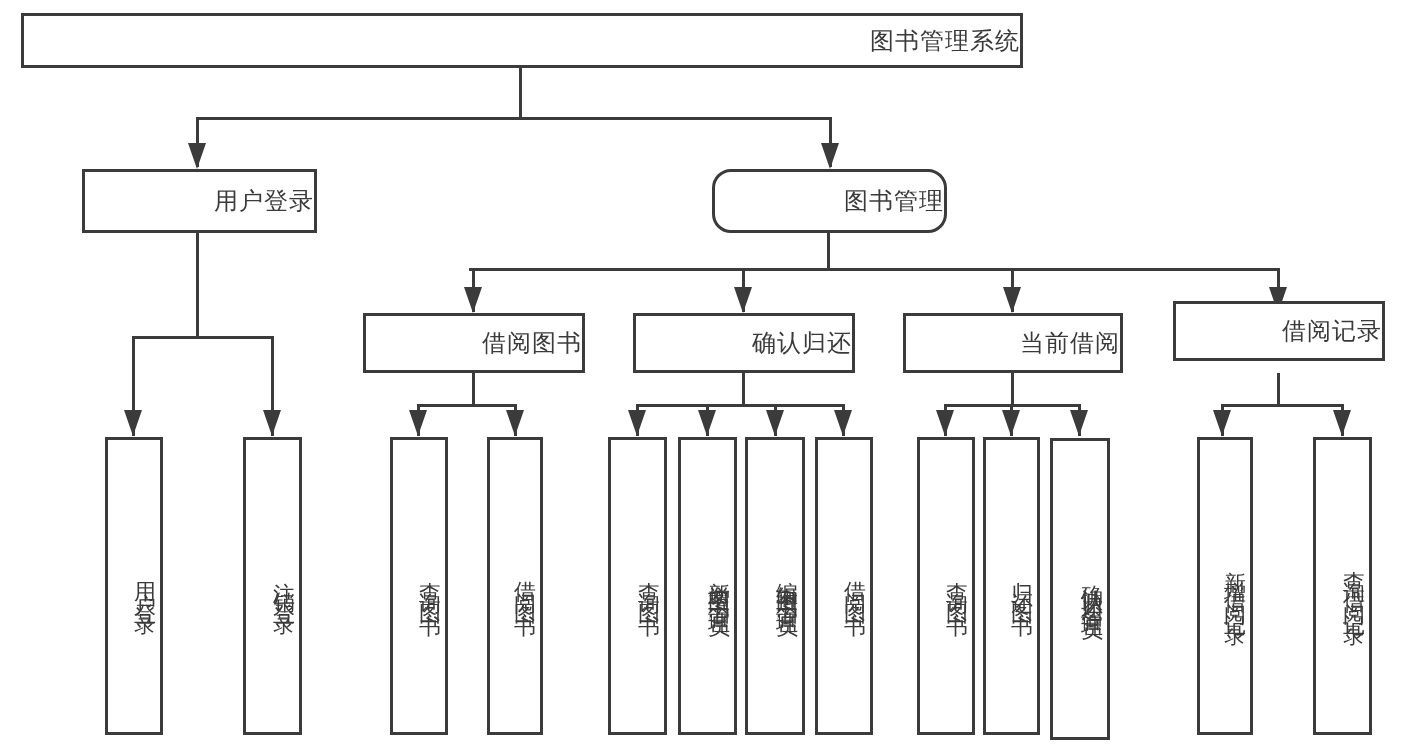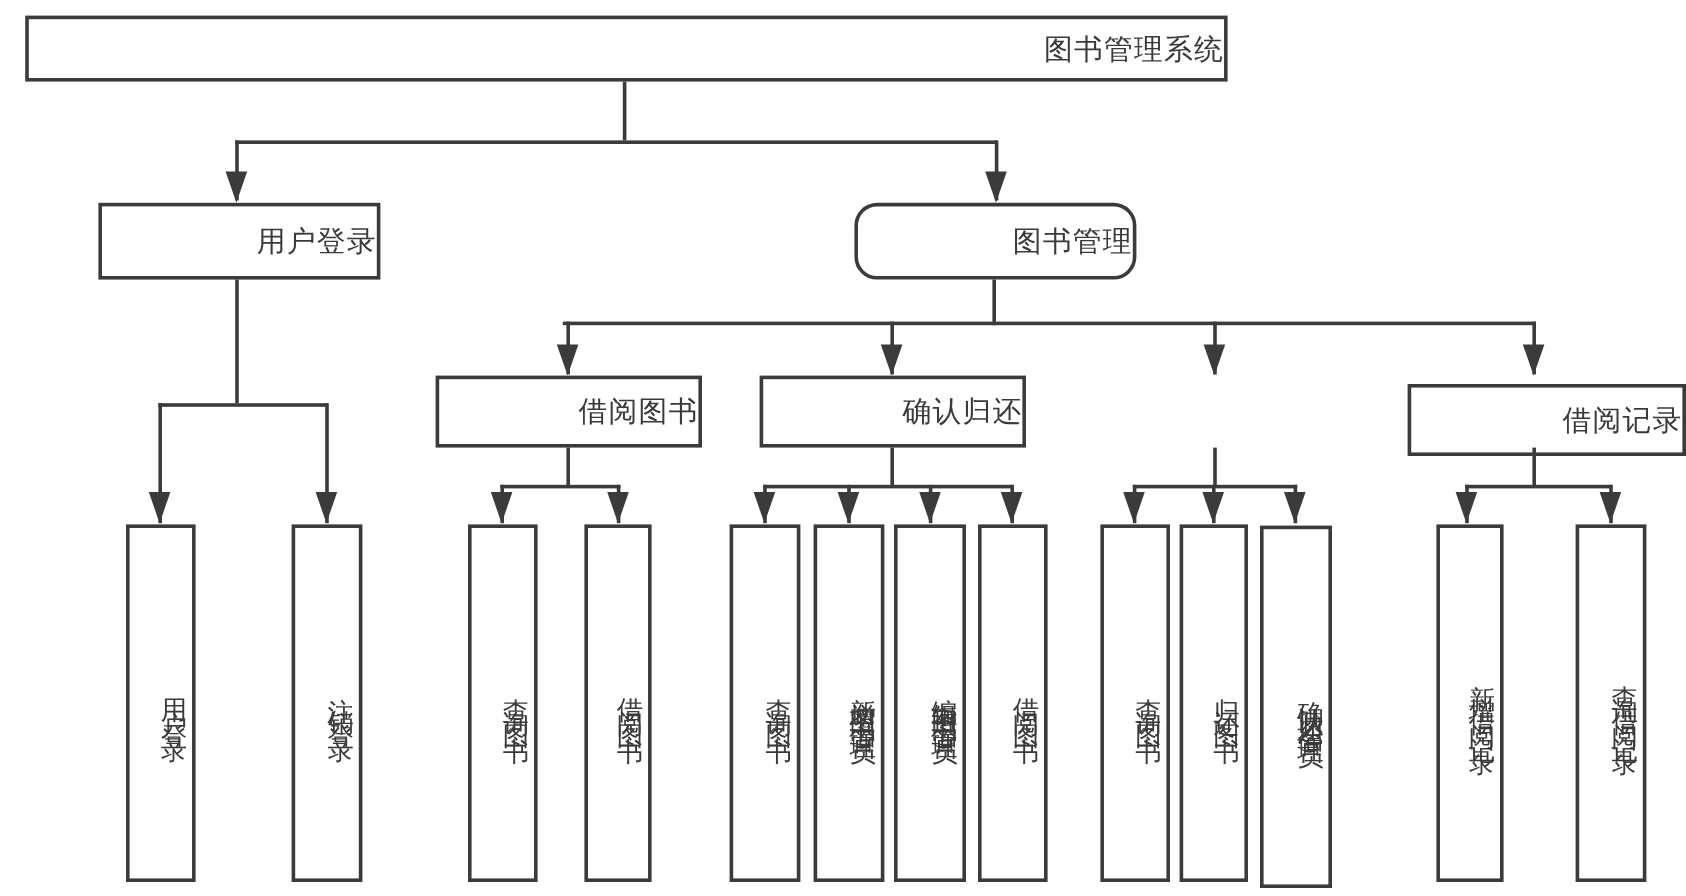--- a/index.html
+++ b/index.html
@@ -92,21 +92,24 @@
   <div class="arrow" style="left:1003px;top:287px;"></div>
   <div class="vline" style="left:1277px;top:268px;height:44px;"></div>
   <div class="arrow" style="left:1269px;top:287px;"></div>
 
   <div class="node" style="left:363px;top:313px;width:222px;height:60px;">
     <span>借阅图书</span>
   </div>
   <div class="node" style="left:633px;top:313px;width:222px;height:60px;">
     <span>确认归还</span>
   </div>
-  <div class="node" style="left:1173px;top:320px;width:232px;height:60px;font-family:Liberation Mono, monospace;">
+  <div class="node" style="left:903px;top:313px;width:220px;height:60px;">
+    <span>当前借阅</span>
+  </div>
+  <div class="node" style="left:1173px;top:301px;width:212px;height:60px;font-family:Liberation Mono, monospace;">
     <span>借阅记录</span>
   </div>
 
   <div class="vline" style="left:472px;top:373px;height:33px;"></div>
   <div class="hline" style="left:417px;top:404px;width:100px;"></div>
   <div class="vline" style="left:417px;top:404px;height:32px;"></div>
   <div class="arrow" style="left:409px;top:410px;"></div>
   <div class="vline" style="left:514px;top:404px;height:32px;"></div>
   <div class="arrow" style="left:506px;top:410px;"></div>
 

